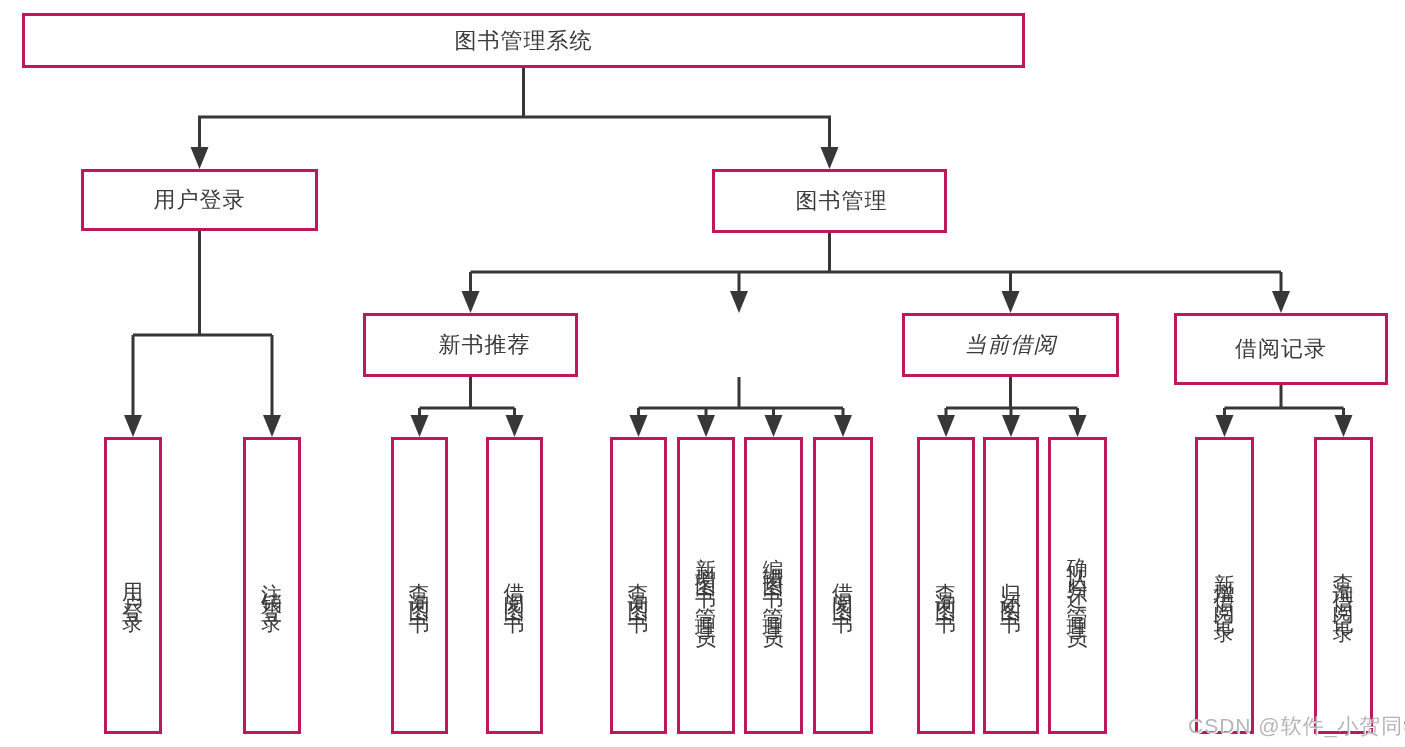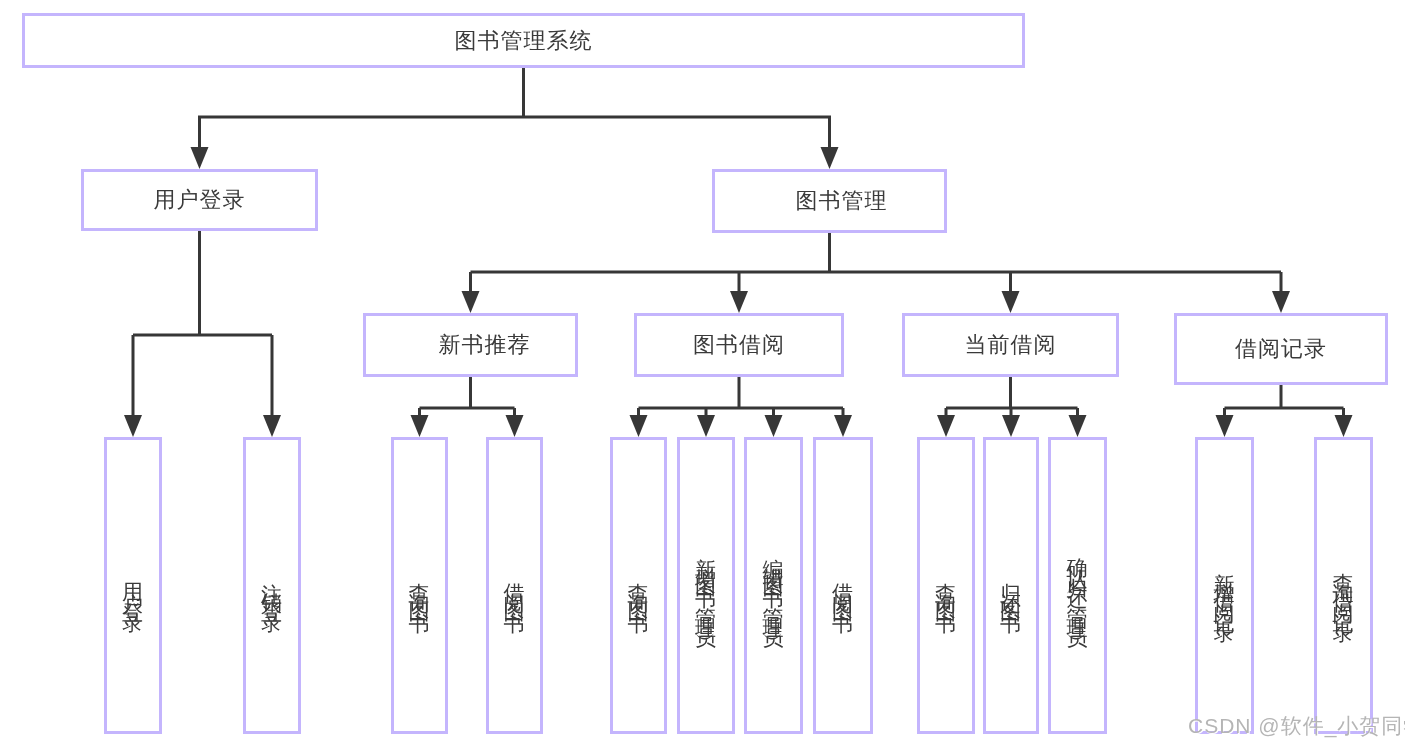--- a/index.html
+++ b/index.html
@@ -8,42 +8,42 @@
     width:1405px;height:747px;
     background:#ffffff;
     font-family:"Liberation Sans", sans-serif;
     overflow:hidden;
   }
   #connectors{position:absolute;left:0;top:0;z-index:0;}
   .node{
     position:absolute;
     box-sizing:border-box;
     background:#ffffff;
-    border:3px solid #c4b5fd;
+    border:3px solid #be185d;
     color:#3a3a3a;
     display:flex;align-items:center;justify-content:center;
     z-index:1;
   }
   .hnode{font-size:22px;letter-spacing:1px;white-space:nowrap;}
   .vnode span{
     writing-mode:vertical-rl;
     text-orientation:mixed;
     font-size:21px;
     letter-spacing:10px;
     line-height:1;
     white-space:nowrap;
     color:#3a3a3a;
   }
   
   .n-root   {left:22px;  top:13px;  width:1003px; height:55px;}
   .n-login  {left:81px;  top:169px; width:237px;  height:62px;}
   .n-mgmt   {left:712px; top:169px; width:235px;  height:64px;padding-left:24px;}
   .n-newrec {left:363px; top:313px; width:215px;  height:64px;padding-left:28px;}
   .n-borrow {left:634px; top:313px; width:210px;  height:64px;}
-  .n-current{left:902px; top:313px; width:217px;  height:64px;}
+  .n-current{left:902px; top:313px; width:217px;  height:64px;font-style:italic;}
   .n-records{left:1174px;top:313px; width:214px;  height:72px;}
   
   .leaf{top:437px;height:297px;}
   .l1 {left:104px; width:58px;}
   .l2 {left:243px; width:58px;}
   .l3 {left:391px; width:57px;}
   .l4 {left:486px; width:57px;}
   .l5 {left:610px; width:57px;}
   .l6 {left:677px; width:58px;}
   .l7 {left:744px; width:59px;}
@@ -119,23 +119,20 @@
   <div class="node hnode n-login">
     <span>用户登录</span>
   </div>
   <div class="node hnode n-mgmt">
     <span>图书管理</span>
   </div>
 
   <div class="node hnode n-newrec">
     <span>新书推荐</span>
   </div>
-  <div class="node hnode n-borrow">
-    <span>图书借阅</span>
-  </div>
   <div class="node hnode n-current">
     <span>当前借阅</span>
   </div>
   <div class="node hnode n-records">
     <span>借阅记录</span>
   </div>
 
   <div class="node vnode leaf l1">
     <span>用户登录</span>
   </div>

